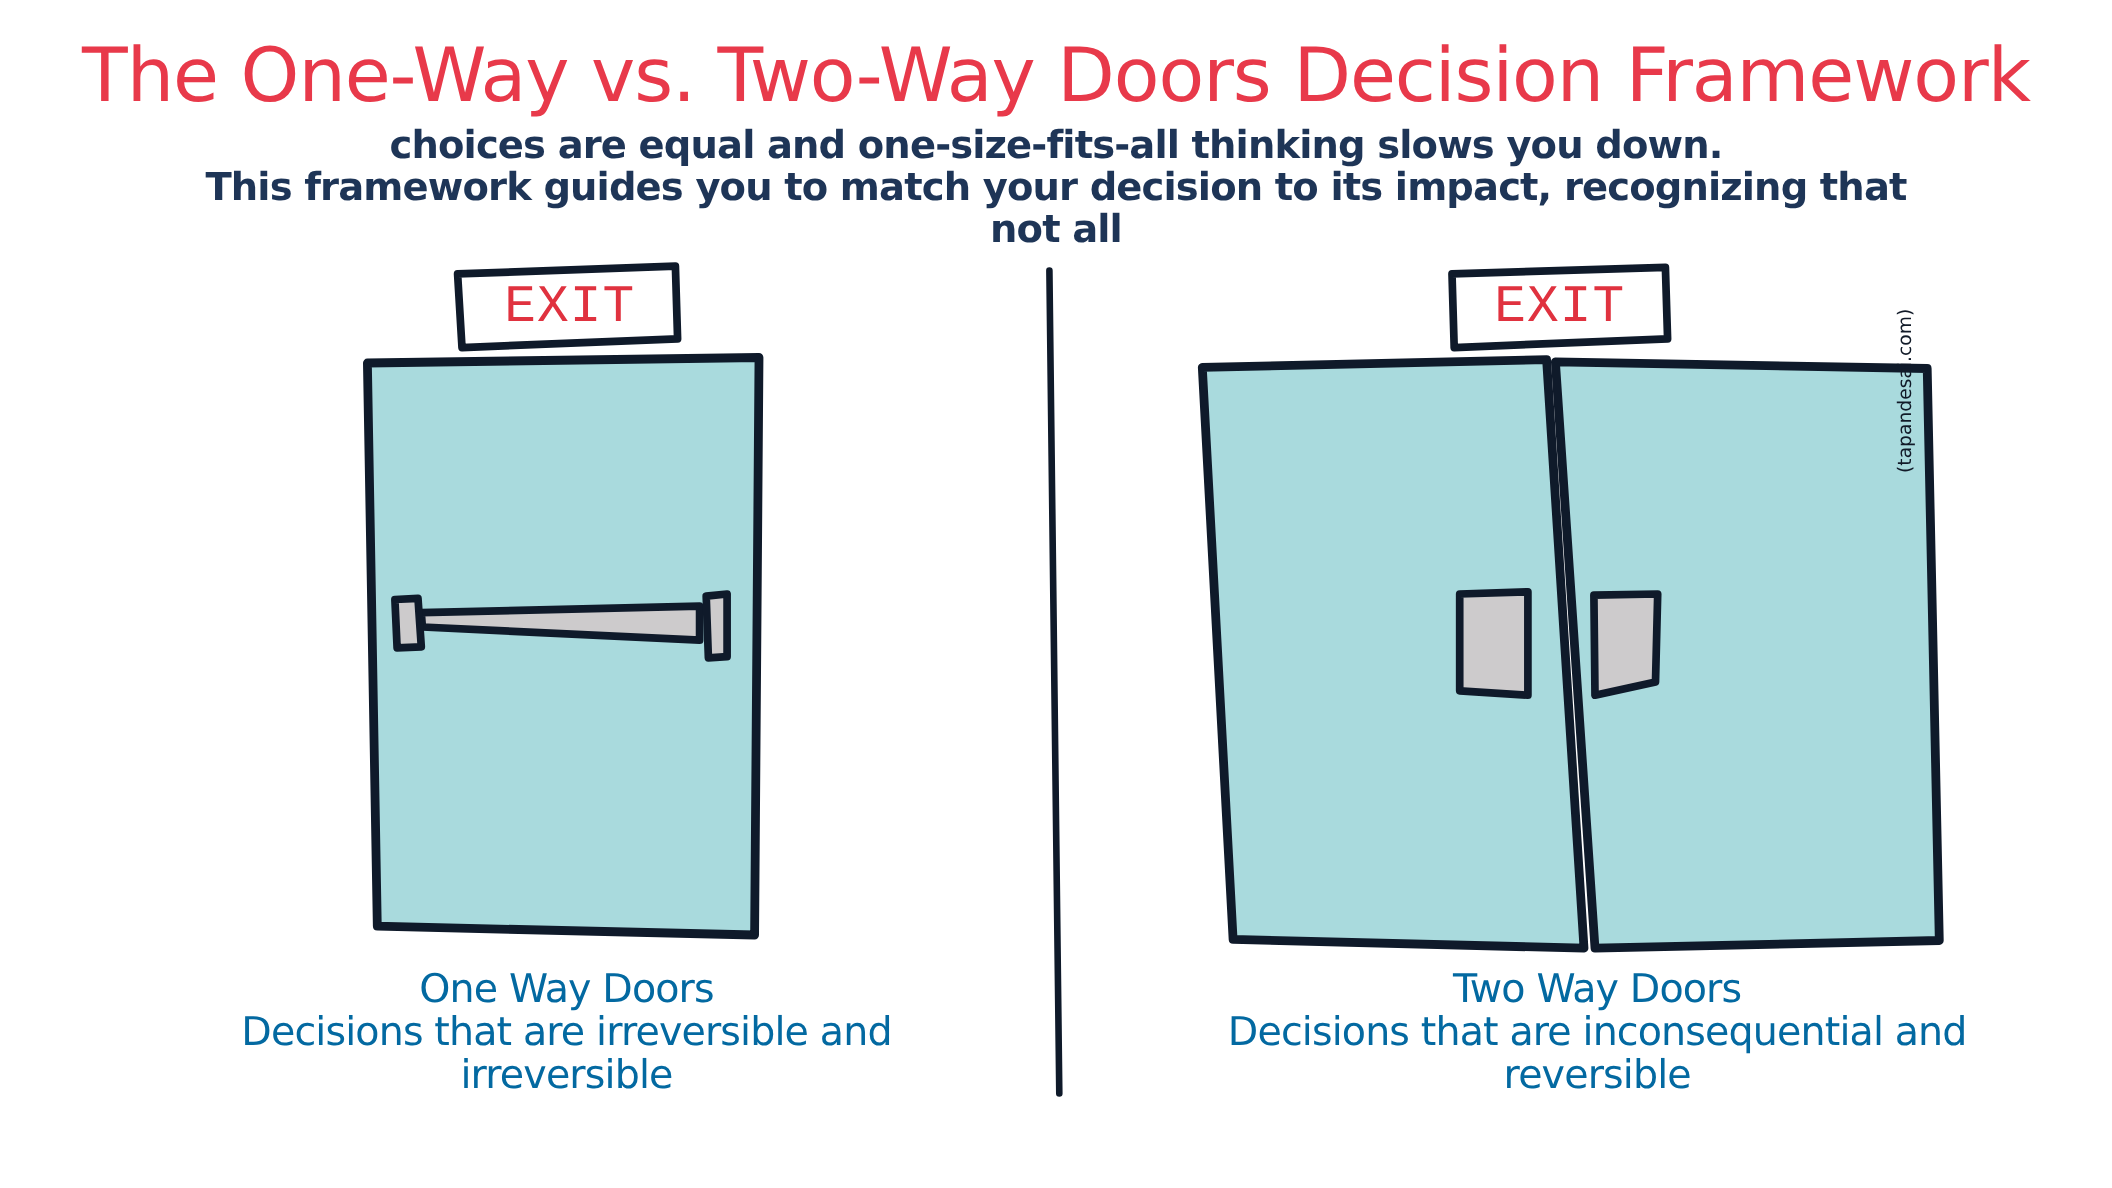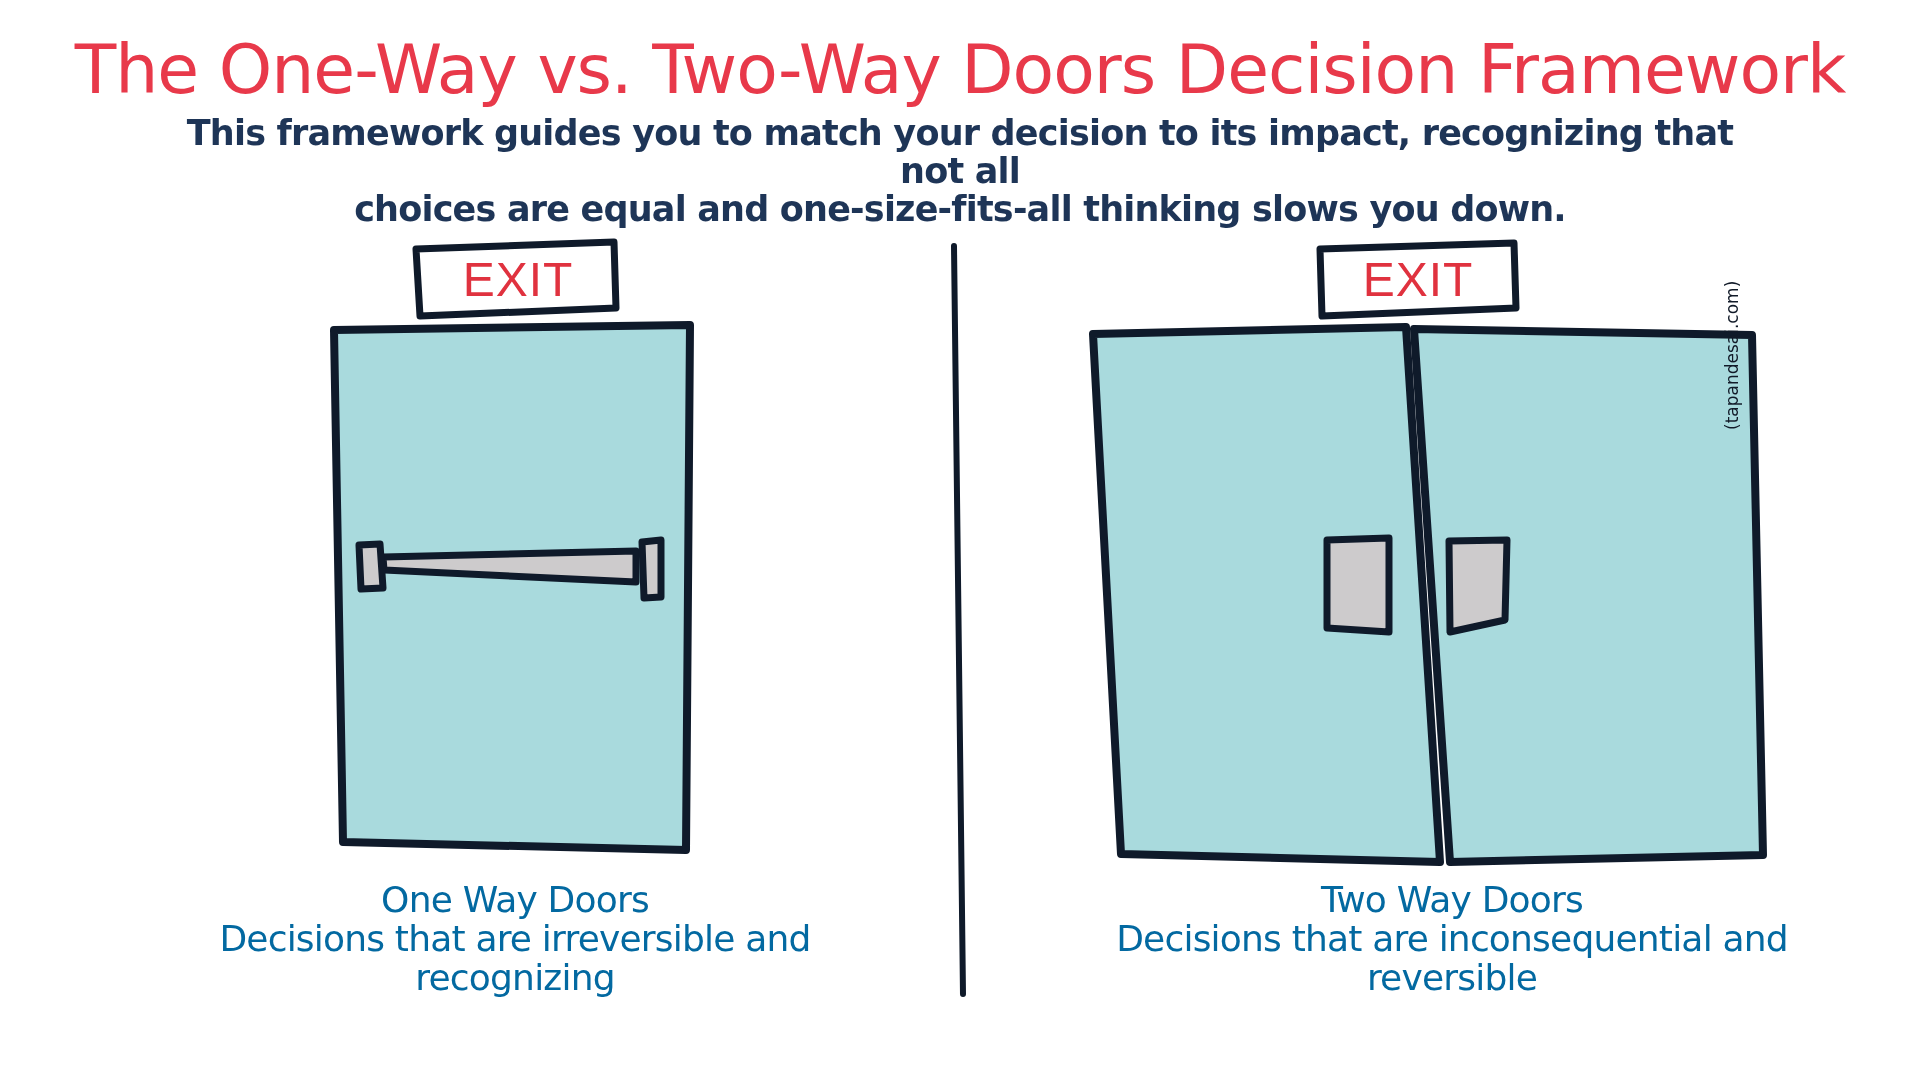--- a/index.html
+++ b/index.html
@@ -15,30 +15,30 @@
   svg.art { position: absolute; left: 0; top: 0; }
   .caption { position: absolute; top: 880px; text-align: center; color: #0369a1;
              font-size: 36px; line-height: 39px; font-family: "DejaVu Sans", sans-serif;
              letter-spacing: -0.8px; }
   .caption span { display: block; }
   .caption.left { left: 155px; width: 720px; }
   .caption.right { left: 1092px; width: 720px; }
   .watermark { position: absolute; left: 1722px; top: 430px; transform-origin: 0 0;
                transform: rotate(-90deg); font-size: 17px; color: #111a28;
                font-family: "DejaVu Sans", sans-serif; white-space: nowrap; }
-  .exit-label { position: absolute; color: #E0323F; font-size: 48px; font-family: Liberation Sans, sans-serif;
+  .exit-label { position: absolute; color: #E0323F; font-size: 48px; font-family: Liberation Mono, monospace;
                 text-align: center; line-height: 56px; letter-spacing: 1px; }
 </style>
 </head>
 <body>
 
 <div class="title">The One-Way vs. Two-Way Doors Decision Framework</div>
 <div class="subtitle">
+  <span>choices are equal and one-size-fits-all thinking slows you down.</span>
   <span>This framework guides you to match your decision to its impact, recognizing that not all</span>
-  <span>choices are equal and one-size-fits-all thinking slows you down.</span>
 </div>
 
 <svg class="art" width="1920" height="1080" viewBox="0 0 1920 1080">
 
   <g>
     <polygon points="416,249 614,242 616,308 420,316" fill="#ffffff" stroke="#0F1A2A" stroke-width="7" stroke-linejoin="round"></polygon>
   </g>
 
   <g>
     <polygon points="334,330 690,325 686,850 343,842" fill="#A9DADD" stroke="#0F1A2A" stroke-width="8" stroke-linejoin="round"></polygon>
@@ -69,20 +69,20 @@
 </svg>
 
 <div class="exit-label" style="left:428px; top:252px; width:180px;">EXIT</div>
 <div class="exit-label" style="left:1328px; top:252px; width:180px;">EXIT</div>
 
 <div class="watermark">(tapandesai.com)</div>
 
 <div class="caption left">
   <span>One Way Doors</span>
   <span>Decisions that are irreversible and</span>
-  <span>recognizing</span>
+  <span>irreversible</span>
 </div>
 
 <div class="caption right">
   <span>Two Way Doors</span>
   <span>Decisions that are inconsequential and</span>
   <span>reversible</span>
 </div>
 
 </body></html>

